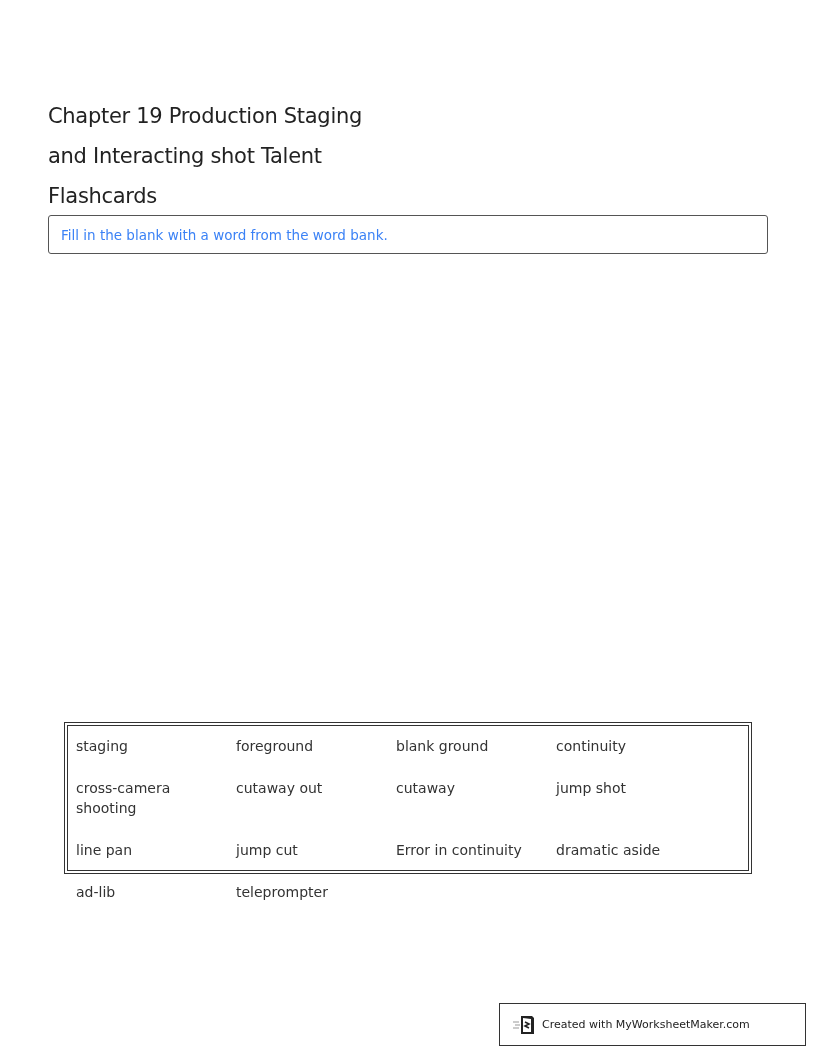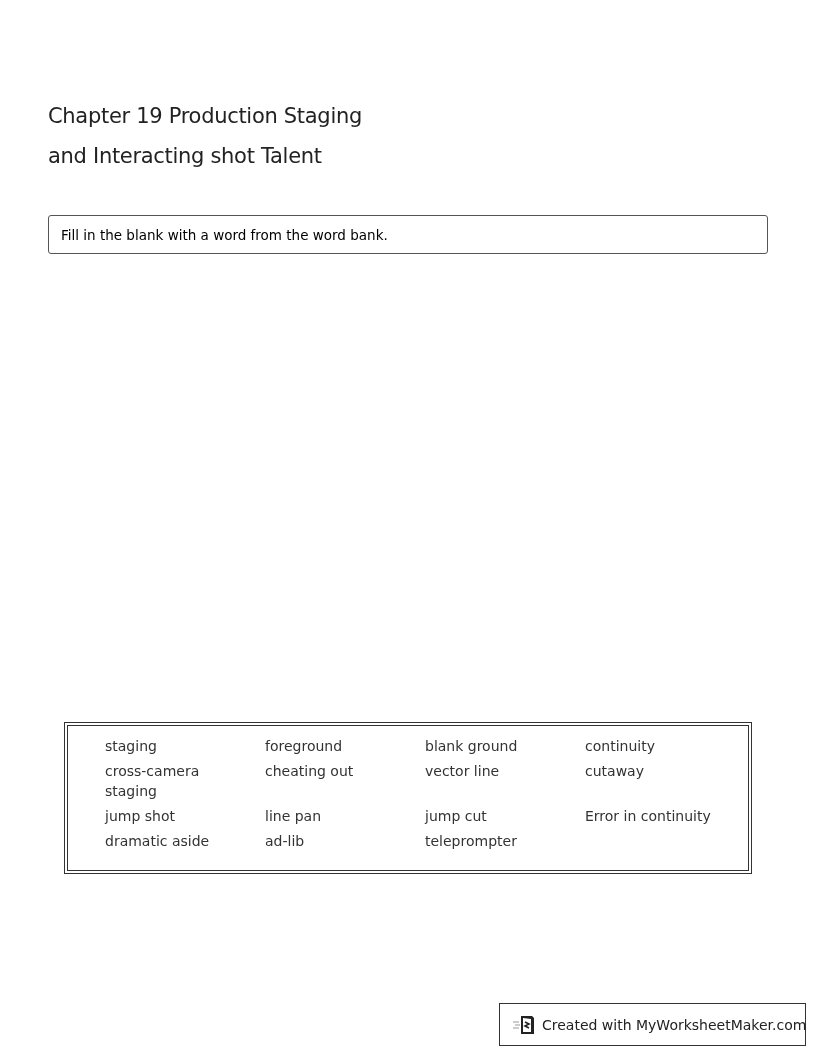--- a/index.html
+++ b/index.html
@@ -32,88 +32,88 @@
       left: 48px;
       top: 215px;
       width: 720px;
       height: 39px;
       border: 1px solid #555555;
       border-radius: 3px;
       padding: 0 12px;
       display: flex;
       align-items: center;
       font-size: 13.5px;
-      color: #000000;
+      color: #3b82f6;
     }
     .word-bank {
       position: absolute;
       left: 64px;
       top: 722px;
       width: 688px;
       height: 152px;
       border: 3px double #333333;
       border-width: 4px;
       padding: 0;
     }
     .wb-grid {
       position: absolute;
-      left: 37px;
+      left: 8px;
       top: 10px;
       width: 640px;
       display: grid;
       grid-template-columns: 160px 160px 160px 160px;
-      row-gap: 5px;
+      row-gap: 22px;
       font-size: 14px;
       line-height: 20px;
       color: #333333;
     }
     .wb-cell { padding-right: 12px; }
     .footer-badge {
       position: absolute;
       left: 499px;
       top: 1003px;
       width: 307px;
       height: 43px;
       border: 1px solid #333333;
       display: flex;
       align-items: center;
       padding-left: 12px;
-      font-size: 14px;
+      font-size: 11px;
       color: #222222;
       white-space: nowrap;
     }
     .footer-badge .logo {
       width: 24px;
       height: 22px;
       margin-right: 6px;
       display: inline-block;
     }
   </style>
 </head>
 <body>
 
 <h1 class="title">
   <span>Chapter 19 Production Staging</span>
   <span>and Interacting shot Talent</span>
+  <span>Flashcards</span>
 </h1>
 
 <div class="instructions">
   <span>Fill in the blank with a word from the word bank.</span>
 </div>
 
 <div class="word-bank">
   <div class="wb-grid">
     <div class="wb-cell">staging</div>
     <div class="wb-cell">foreground</div>
     <div class="wb-cell">blank ground</div>
     <div class="wb-cell">continuity</div>
 
-    <div class="wb-cell">cross-camera staging</div>
-    <div class="wb-cell">cheating out</div>
-    <div class="wb-cell">vector line</div>
+    <div class="wb-cell">cross-camera shooting</div>
+    <div class="wb-cell">cutaway out</div>
     <div class="wb-cell">cutaway</div>
 
     <div class="wb-cell">jump shot</div>
     <div class="wb-cell">line pan</div>
     <div class="wb-cell">jump cut</div>
     <div class="wb-cell">Error in continuity</div>
 
     <div class="wb-cell">dramatic aside</div>
     <div class="wb-cell">ad-lib</div>
     <div class="wb-cell">teleprompter</div>

